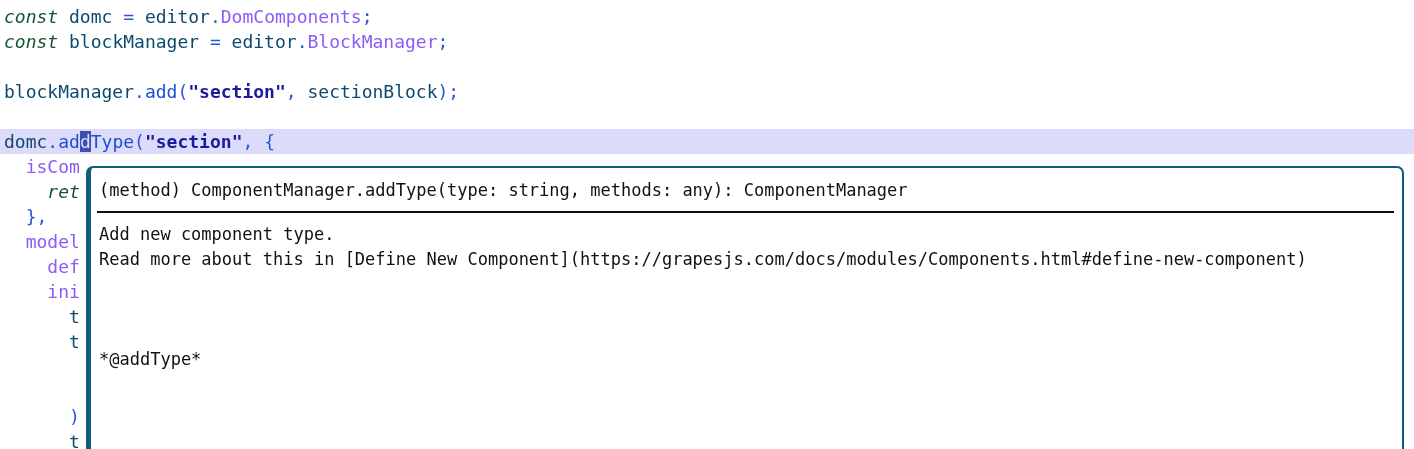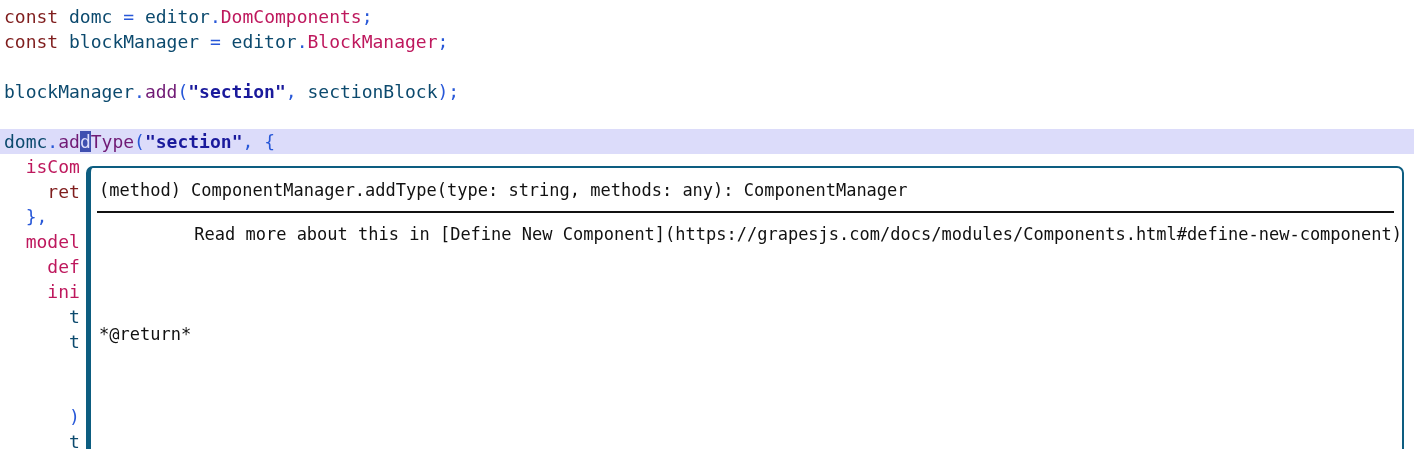--- a/index.html
+++ b/index.html
@@ -41,27 +41,27 @@
     padding-left: 4px;
     box-sizing: border-box;
     white-space: pre;
   }
 
   .code-line.active {
     background: #dcdcfa;
   }
 
   
-  .tok-kw       { color: #7f1d1d; }
+  .tok-kw       { color: #14532d; font-style: italic; }
   .tok-var      { color: #0c4a6e; }
-  .tok-prop     { color: #be185d; }
+  .tok-prop     { color: #8b5cf6; }
   .tok-punct    { color: #2858d8; }
   .tok-str      { color: #1a1a9c; font-weight: bold; }
   .tok-plain    { color: #2858d8; }
-  .tok-method   { color: #701a75; }
+  .tok-method   { color: #1d4ed8; }
   .tok-cursor   {
     background: #3f4fb0;
     color: #dcdcfa;
   }
 
   
   .hover-popup {
     position: absolute;
     left: 86px;
     top: 166px;
@@ -101,39 +101,39 @@
     color: #111111;
     font-size: 17px;
     line-height: 25px;
   }
 
   .doc-gap { height: 25px; }
 
   .doc-url-line {
     white-space: pre;
     overflow: hidden;
-    text-align: right;
   }
 </style>
 </head>
 <body>
 
 <div id="editor-root">
 
   <div class="code-layer" id="code-layer"><div class="code-line" style="top: 4px;"><span class="tok-kw">const</span><span class="tok-plain"> </span><span class="tok-var">domc</span><span class="tok-punct"> = </span><span class="tok-var">editor</span><span class="tok-punct">.</span><span class="tok-prop">DomComponents</span><span class="tok-punct">;</span></div><div class="code-line" style="top: 29px;"><span class="tok-kw">const</span><span class="tok-plain"> </span><span class="tok-var">blockManager</span><span class="tok-punct"> = </span><span class="tok-var">editor</span><span class="tok-punct">.</span><span class="tok-prop">BlockManager</span><span class="tok-punct">;</span></div><div class="code-line" style="top: 54px;"></div><div class="code-line" style="top: 79px;"><span class="tok-var">blockManager</span><span class="tok-punct">.</span><span class="tok-method">add</span><span class="tok-punct">(</span><span class="tok-str">"section"</span><span class="tok-punct">, </span><span class="tok-var">sectionBlock</span><span class="tok-punct">);</span></div><div class="code-line" style="top: 104px;"></div><div class="code-line active" style="top: 129px;"><span class="tok-var">domc</span><span class="tok-punct">.</span><span class="tok-method">ad</span><span class="tok-cursor">d</span><span class="tok-method">Type</span><span class="tok-punct">(</span><span class="tok-str">"section"</span><span class="tok-punct">, </span><span class="tok-punct">{</span></div><div class="code-line" style="top: 154px;"><span class="tok-prop">  isCom</span></div><div class="code-line" style="top: 179px;"><span class="tok-kw">    ret</span></div><div class="code-line" style="top: 204px;"><span class="tok-punct">  },</span></div><div class="code-line" style="top: 229px;"><span class="tok-prop">  model</span></div><div class="code-line" style="top: 254px;"><span class="tok-prop">    def</span></div><div class="code-line" style="top: 279px;"><span class="tok-prop">    ini</span></div><div class="code-line" style="top: 304px;"><span class="tok-var">      t</span></div><div class="code-line" style="top: 329px;"><span class="tok-var">      t</span></div><div class="code-line" style="top: 354px;"></div><div class="code-line" style="top: 379px;"></div><div class="code-line" style="top: 404px;"><span class="tok-punct">      )</span></div><div class="code-line" style="top: 429px;"><span class="tok-var">      t</span></div></div>
 
   <div class="hover-popup">
 
     <div class="popup-signature">(method) ComponentManager.addType(type: string, methods: any): ComponentManager</div>
 
     <div class="popup-divider"></div>
 
     <div class="popup-body" id="popup-doc">
+        <div class="doc-line">Add new component type.</div>
         <div class="doc-line doc-url-line">Read more about this in [Define New Component](https://grapesjs.com/docs/modules/Components.html#define-new-component)</div>
         <div class="doc-gap"></div>
         <div class="doc-gap"></div>
         <div class="doc-gap"></div>
-        <div class="doc-line">*@return*</div>
+        <div class="doc-line">*@addType*</div>
       </div>
 
   </div>
 
 </div>
 
 </body></html>

